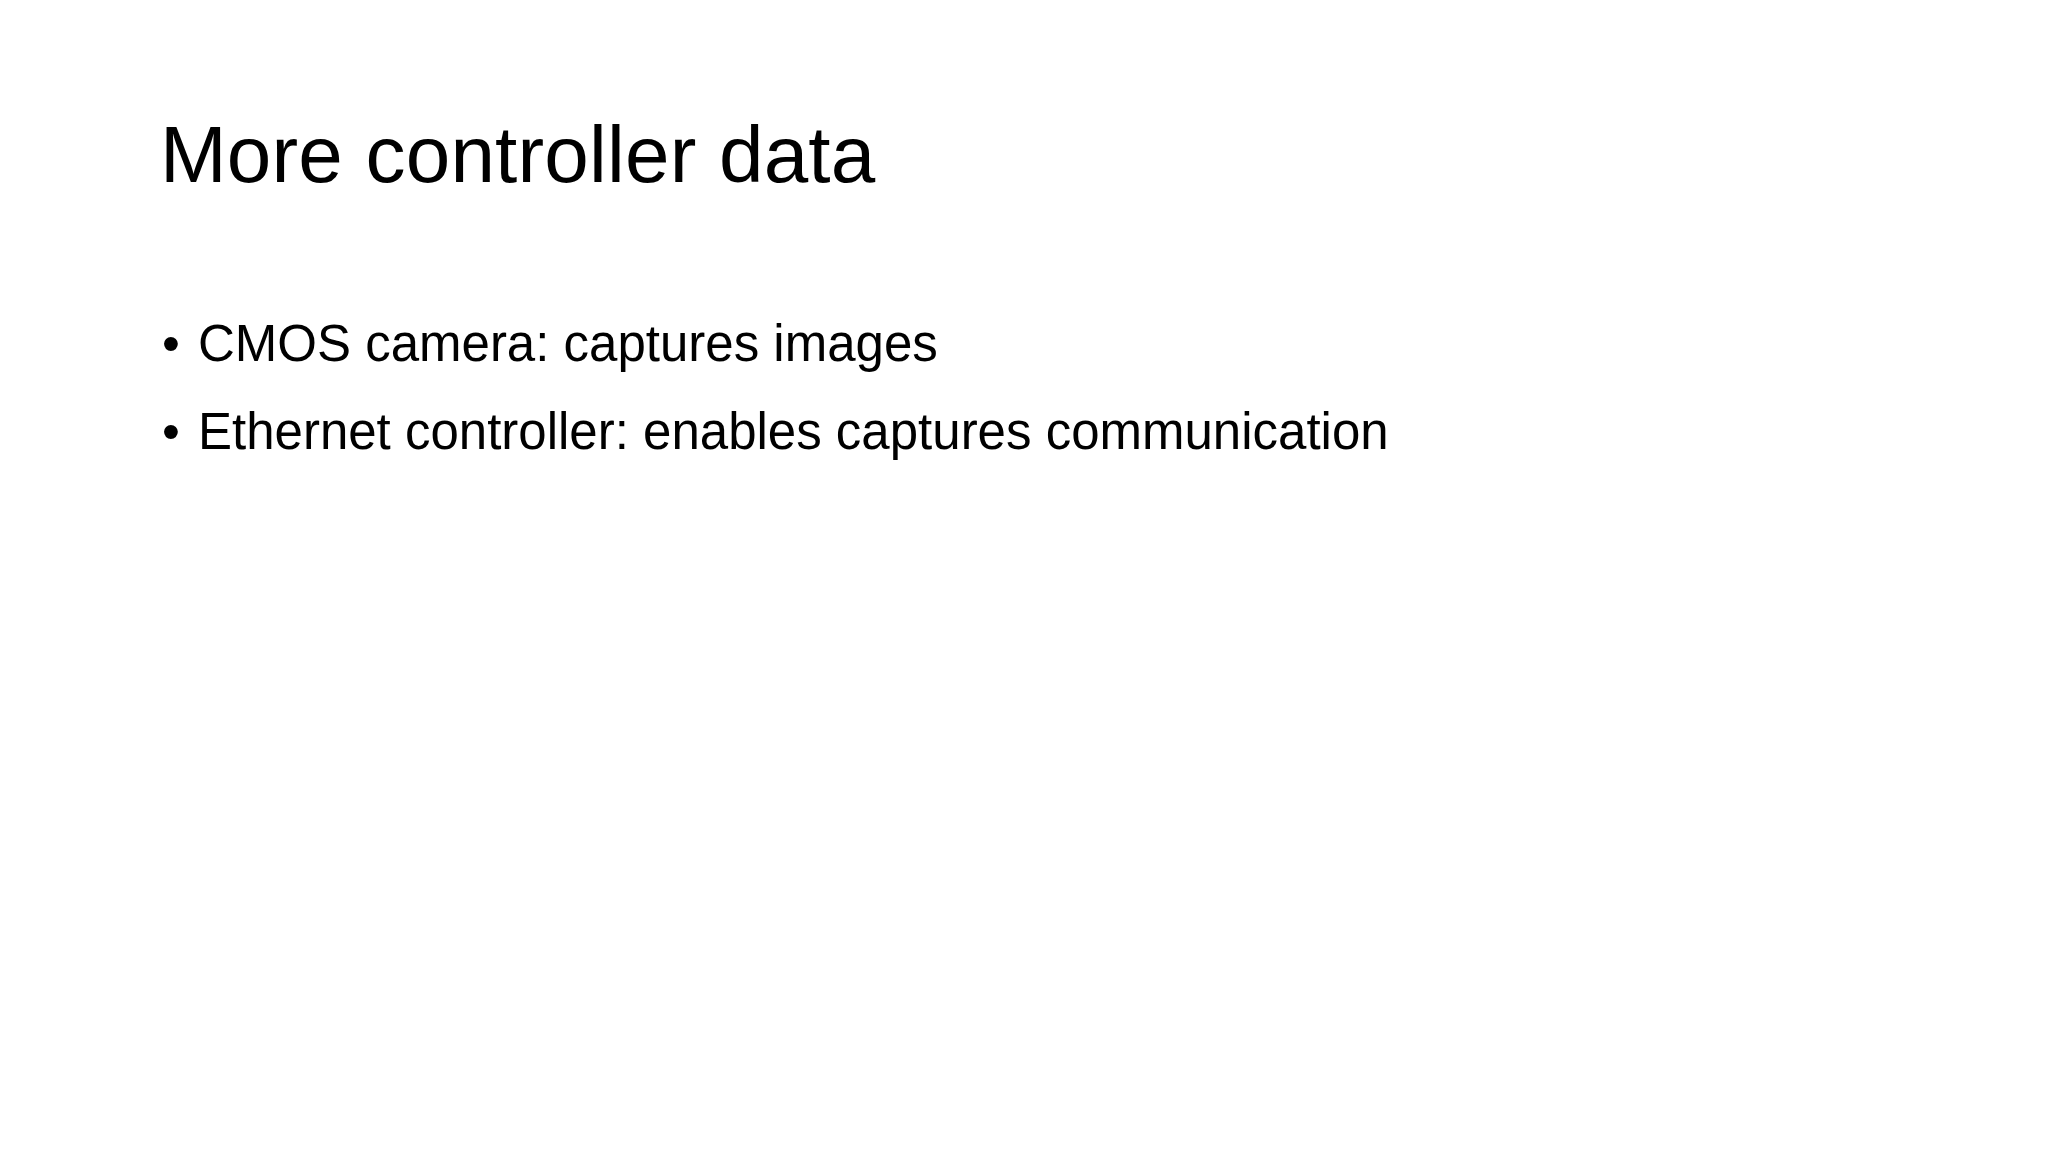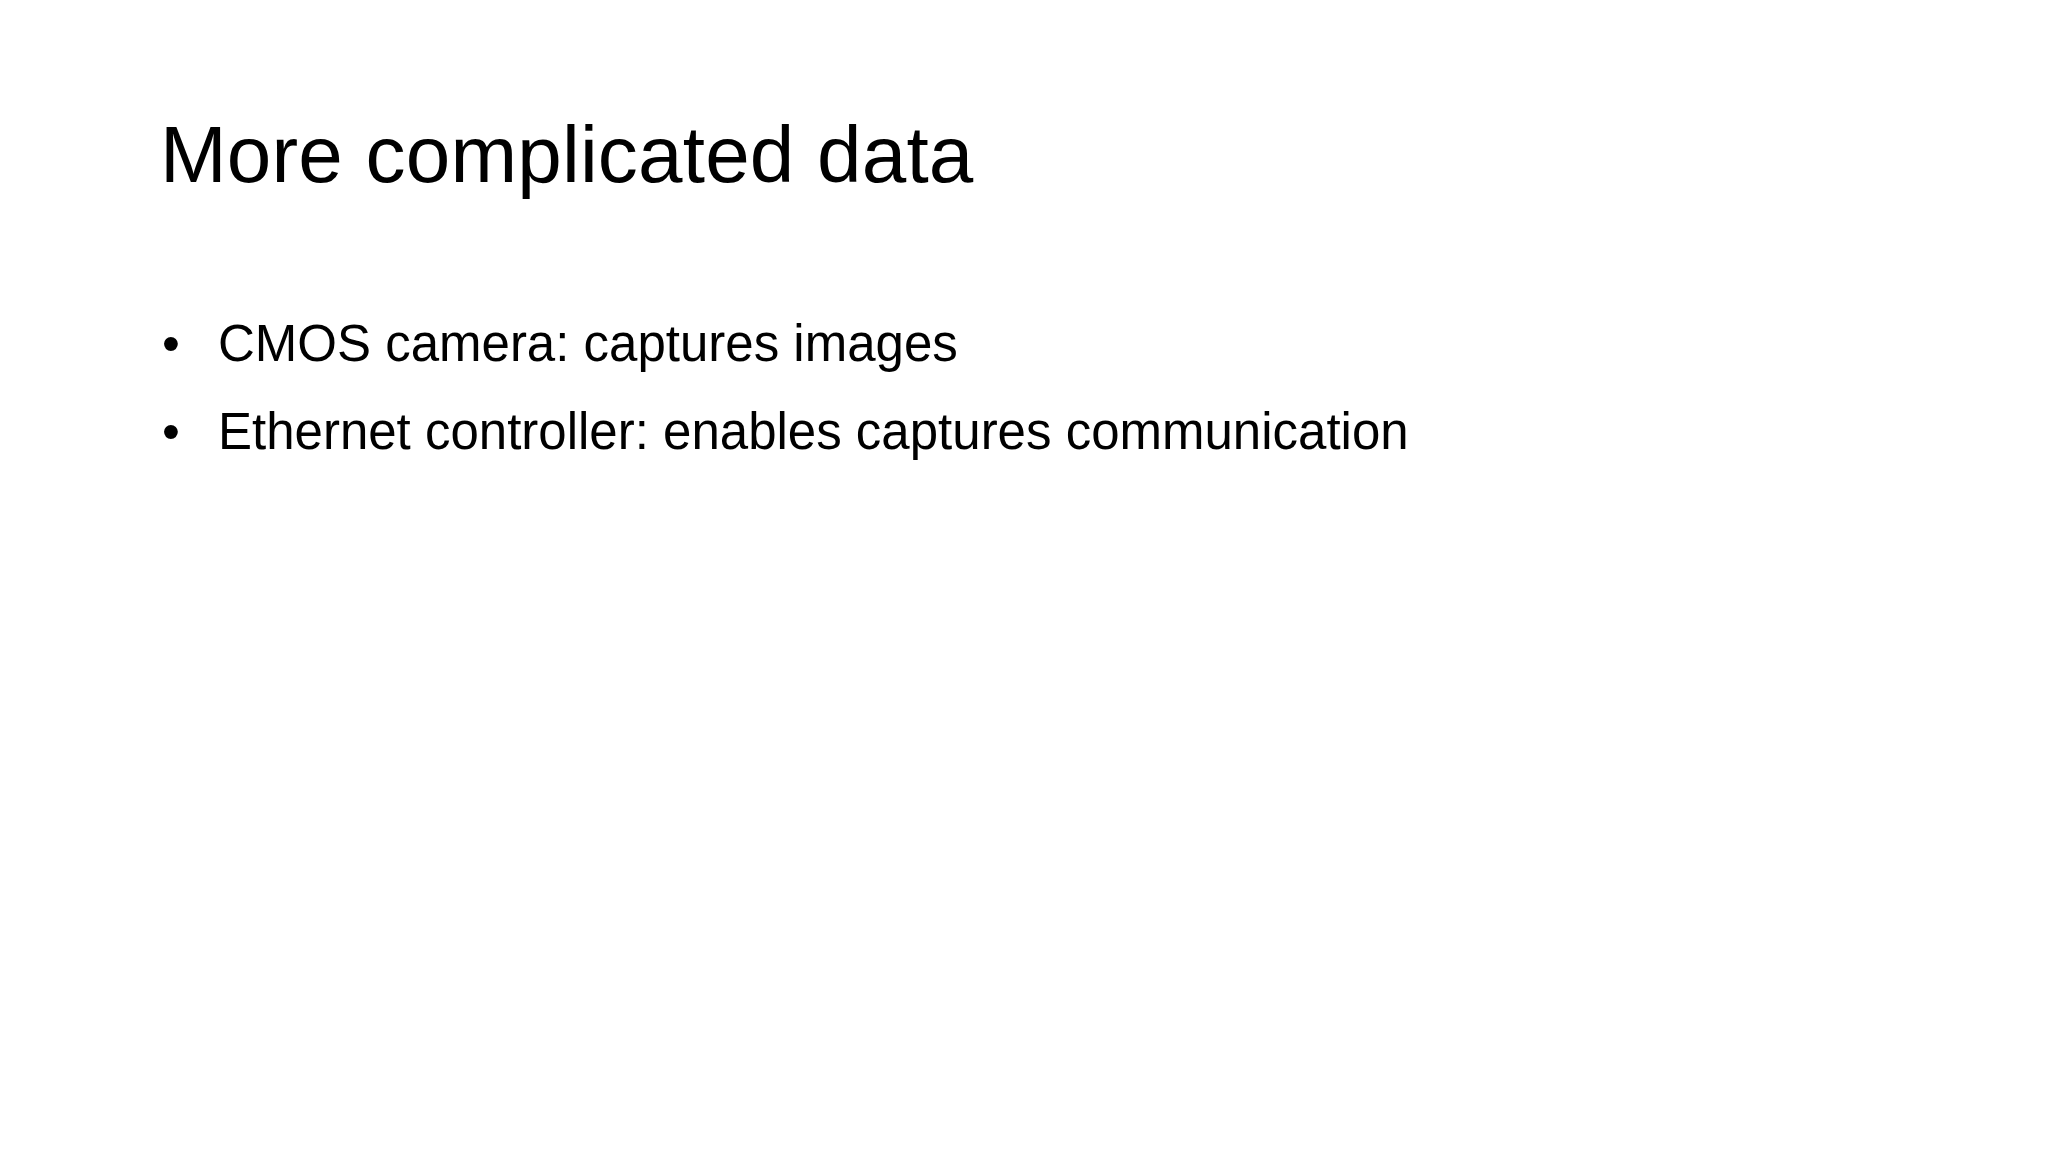--- a/index.html
+++ b/index.html
@@ -56,29 +56,28 @@
     left: 2px;
     top: 0;
     width: 22px;
     font-size: 51px;
     line-height: 88px;
     color: #000000;
     text-align: left;
   }
   .bullet-text {
     display: inline;
-    margin-left: 20px;
   }
 </style>
 </head>
 <body>
 
 <div class="slide">
 
-  <div class="slide-title">More complicated data</div>
+  <div class="slide-title">More controller data</div>
 
   <div class="body-placeholder">
     <ul class="bullet-list">
 
       <li class="bullet-item">
         <span class="bullet-marker">•</span>
         <span class="bullet-text">CMOS camera: captures images</span>
       </li>
 
       <li class="bullet-item">

